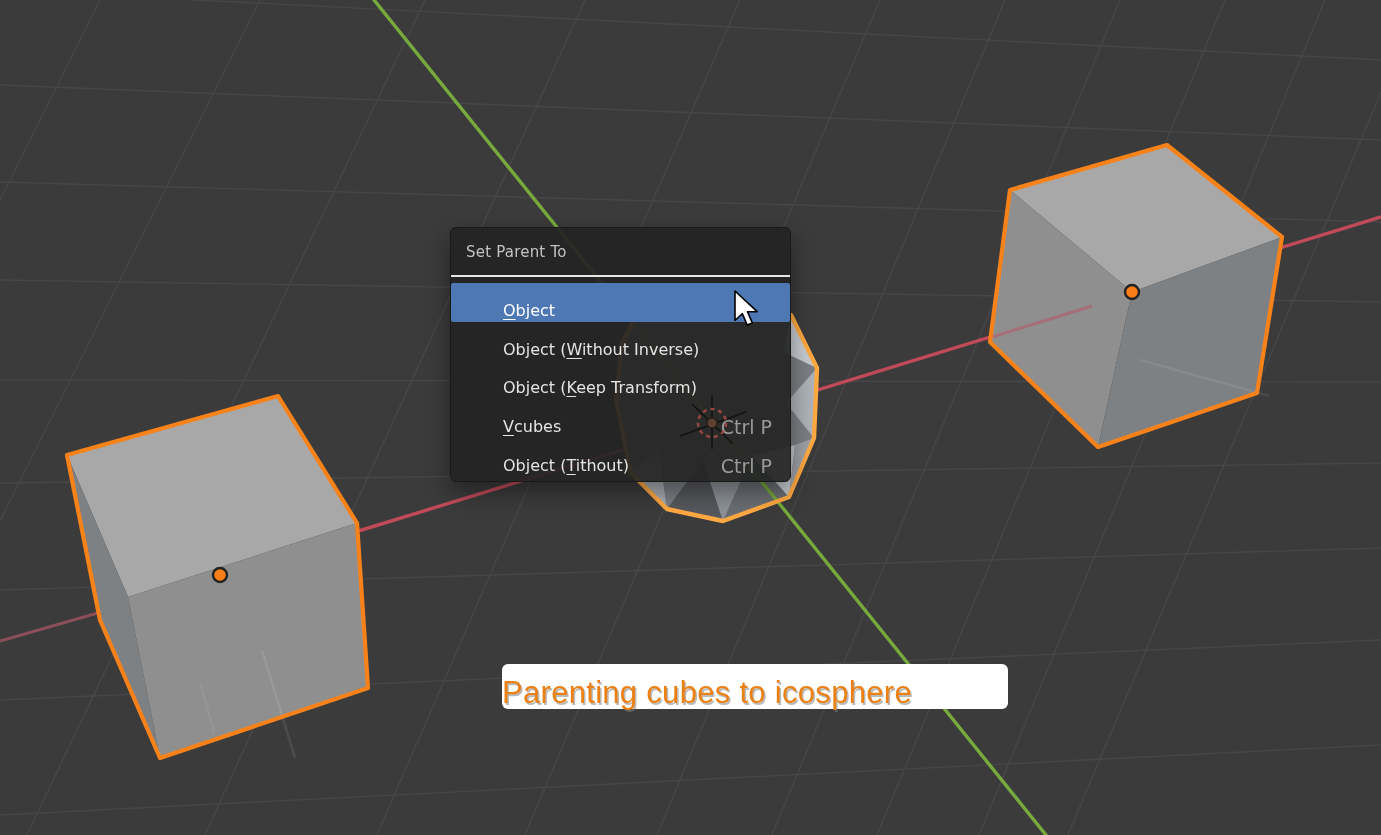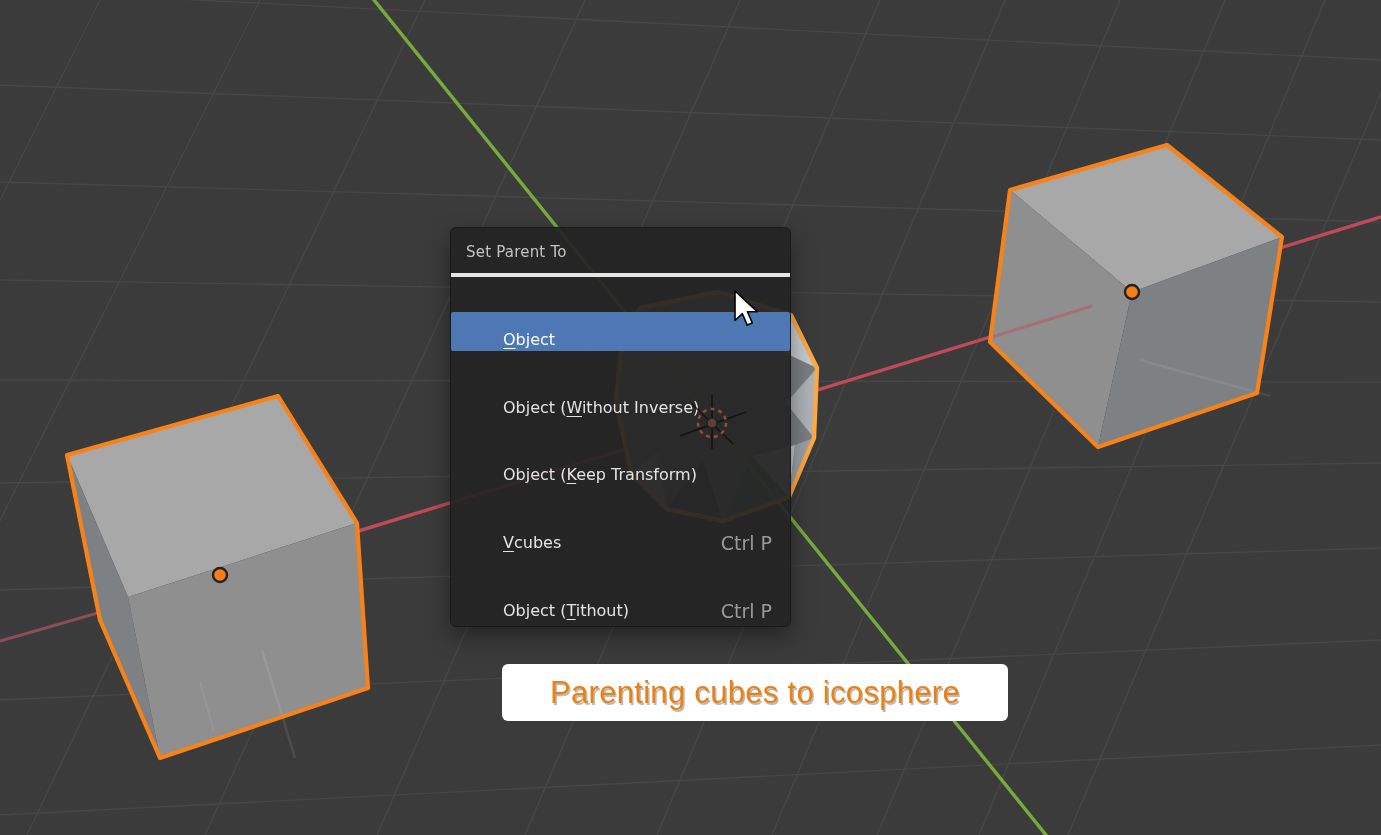--- a/index.html
+++ b/index.html
@@ -24,51 +24,50 @@
     box-shadow: 0 10px 24px rgba(0,0,0,0.40);
     z-index: 10;
   }
   .ctx-menu .menu-header {
     height: 49px;
     line-height: 49px;
     padding-left: 15px;
     font-size: 15px;
     color: #c3c3c3;
     letter-spacing: 0.2px;
-    border-bottom: 4px solid #e5e5e5;
+    border-bottom: 2px solid #e5e5e5;
   }
   .menu-items { padding: 6px 0 4px 0; }
   .menu-item {
     height: 38.8px;
     display: flex;
     align-items: center;
     justify-content: space-between;
     padding: 16px 18px 0 52px;
     font-size: 16px;
     color: #e4e4e4;
     border-radius: 2px;
-    margin-top: 29px;
   }
   .menu-item.hl { color: #ffffff; }
   .menu-item .accel {
     text-decoration: underline;
     text-underline-offset: 3px;
     text-decoration-thickness: 1px;
   }
   .menu-item .shortcut { color: #9a9a9a; font-size: 19px; }
   .menu-item.hl .shortcut { color: #d9e2f0; }
 
   
   .caption {
     position: absolute;
     left: 502px; top: 664px;
-    width: 506px; height: 57px;
+    width: 506px; height: 45px;
     background: #ffffff;
     border-radius: 6px;
-    text-align: center;
+    text-align: left;
     line-height: 57px;
     font-family: "Liberation Sans", sans-serif;
     font-size: 31px;
     letter-spacing: 0.3px;
     text-shadow: 1.5px 1.5px 0 rgba(130,130,130,0.55);
     z-index: 20;
   }
 
   
   .gizmo-overlay { position: absolute; left: 652px; top: 381px; z-index: 12; pointer-events: none; }

